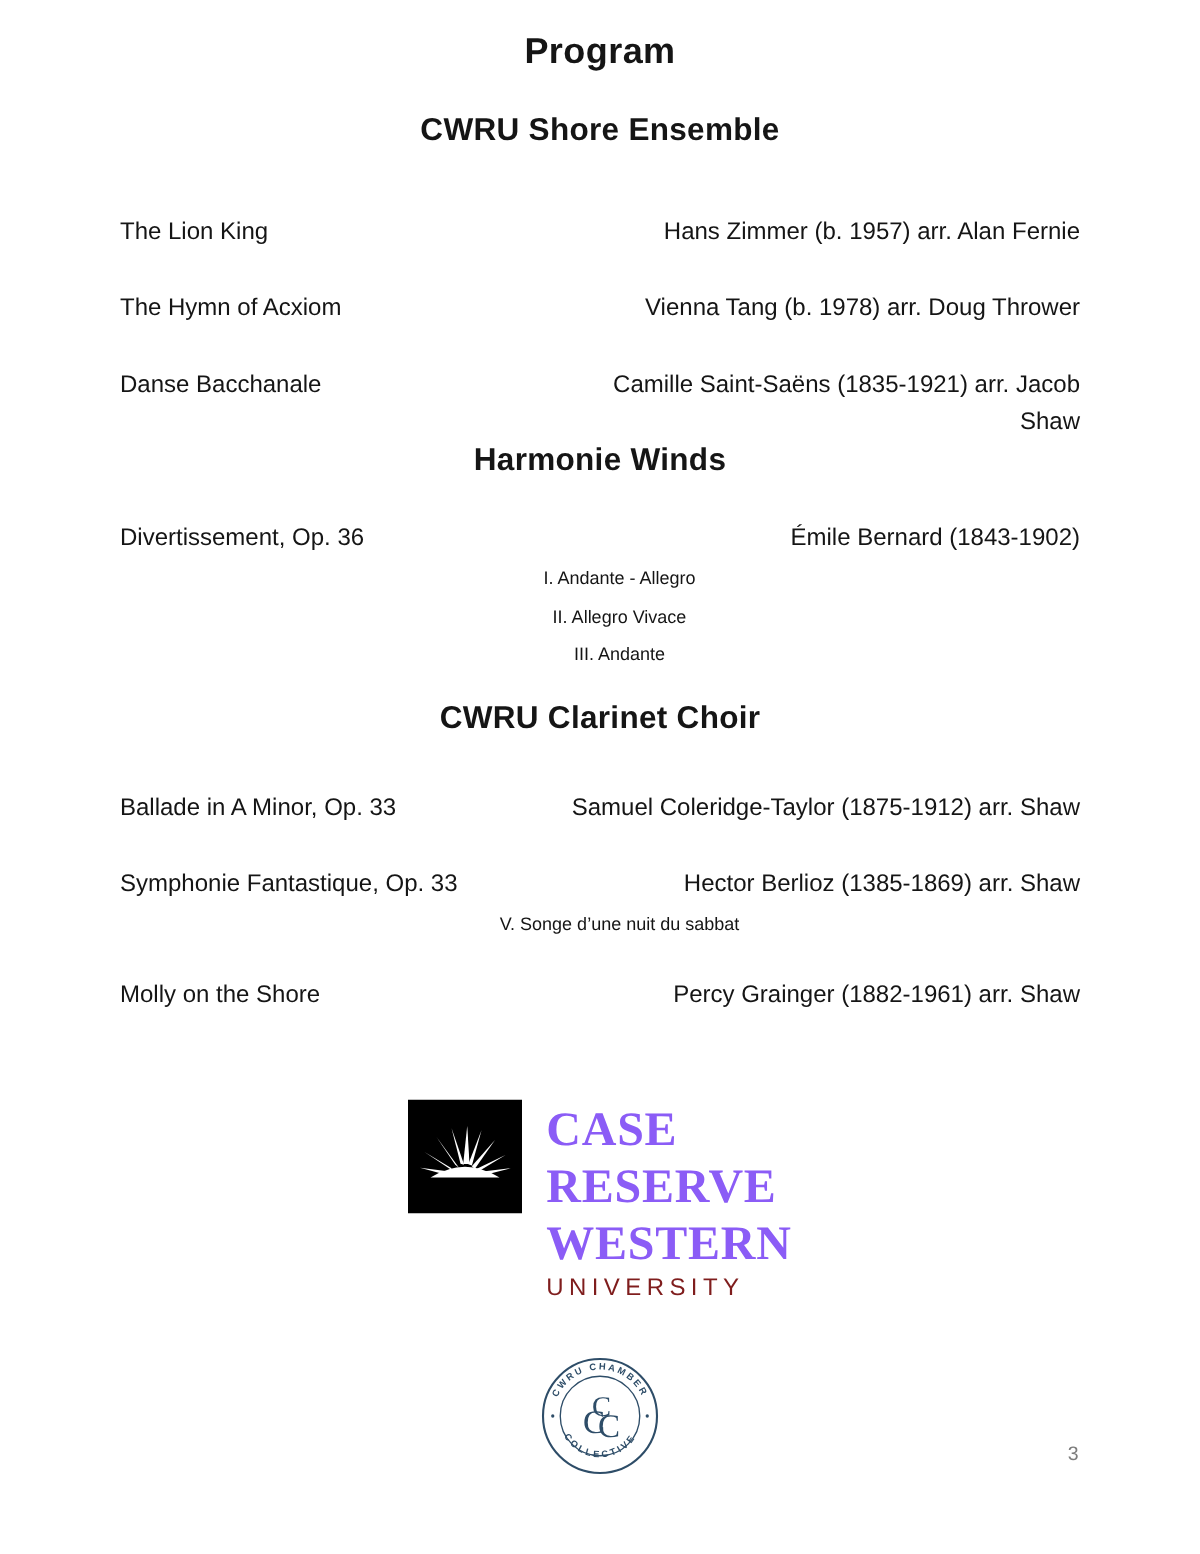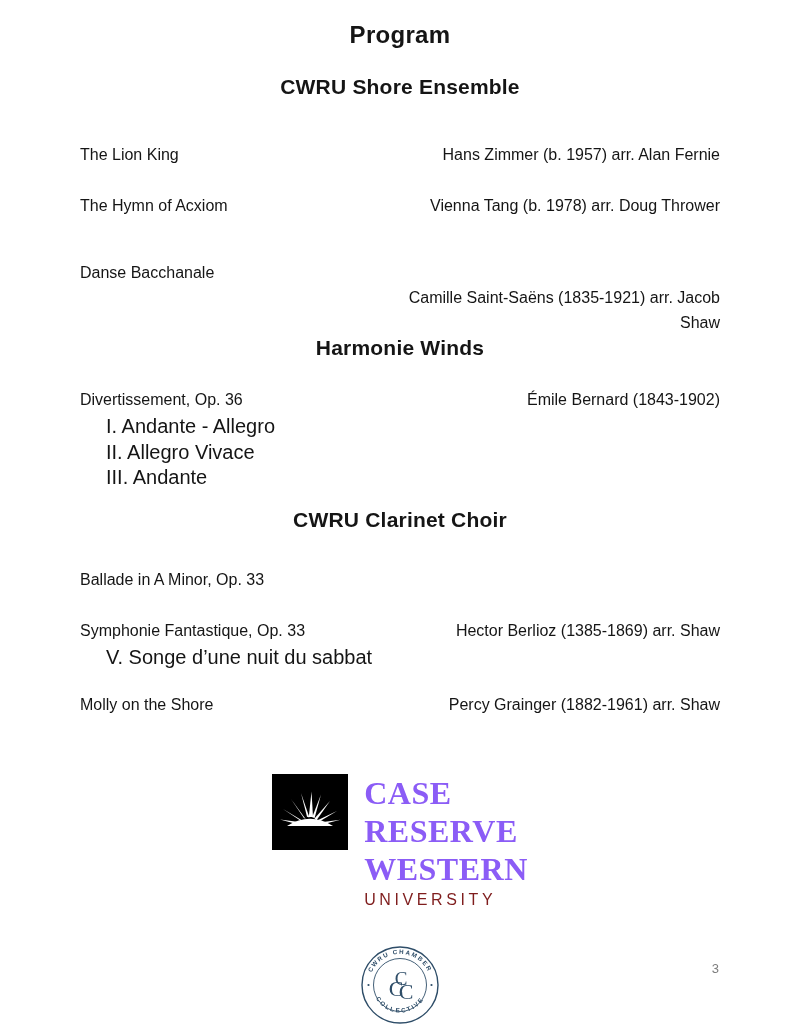--- a/index.html
+++ b/index.html
@@ -28,29 +28,29 @@
     display: flex; align-items: flex-start;
     font-size: 16px; line-height: 25px;
   }
   .piece-title { white-space: nowrap; }
   .piece-composer { flex: 1; text-align: right; margin-left: 20px; }
   .piece-composer .composer-line { display: block; }
   .composer-narrow { max-width: 334px; margin-left: auto; }
 
   .row-lion        { margin-top: 42px; }
   .row-hymn        { margin-top: 26px; }
-  .row-danse       { margin-top: 42px; flex-direction: column; }
+  .row-danse       { margin-top: 26px; }
   .row-divert      { margin-top: 26px; }
   .row-ballade     { margin-top: 34px; }
   .row-symphonie   { margin-top: 26px; }
   .row-molly       { margin-top: 22px; }
 
   .movements { margin-top: 2px; }
   .movement {
-    font-size: 20px; line-height: 25.5px; padding-left: 26px;
+    font-size: 12px; line-height: 25.5px; padding-left: 26px; text-align: center;
   }
 
   
   .univ-logo {
     margin-top: 57px;
     display: flex; justify-content: center; align-items: flex-start;
     gap: 16px;
   }
   .univ-mark { width: 76px; height: 76px; flex: 0 0 auto; }
   .univ-wordmark { padding-top: 0; }
@@ -116,20 +116,23 @@
   <div class="movements">
     <div class="movement">I. Andante - Allegro</div>
     <div class="movement">II. Allegro Vivace</div>
     <div class="movement">III. Andante</div>
   </div>
 
   <h2 class="section-heading heading-clarinet">CWRU Clarinet Choir</h2>
 
   <div class="piece-row row-ballade">
     <span class="piece-title">Ballade in A Minor, Op. 33</span>
+    <span class="piece-composer">
+        <span class="composer-line">Samuel Coleridge-Taylor (1875-1912) arr. Shaw</span>
+      </span>
   </div>
 
   <div class="piece-row row-symphonie">
     <span class="piece-title">Symphonie Fantastique, Op. 33</span>
     <span class="piece-composer">
         <span class="composer-line">Hector Berlioz (1385-1869) arr. Shaw</span>
       </span>
   </div>
   <div class="movements">
     <div class="movement">V. Songe d’une nuit du sabbat</div>

